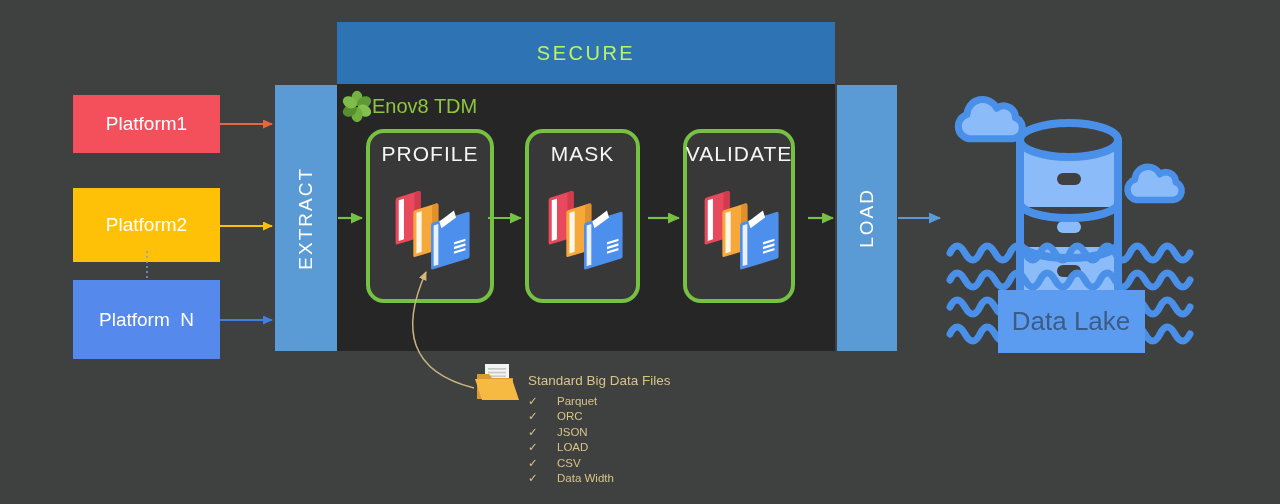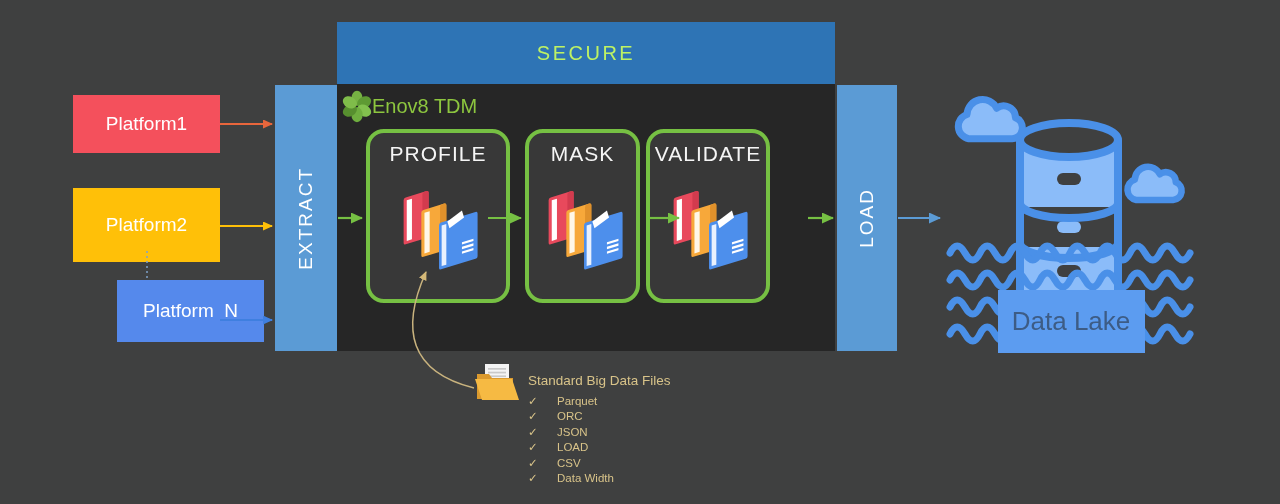--- a/index.html
+++ b/index.html
@@ -4,21 +4,21 @@
 <style>
   html,body{margin:0;padding:0;background:#3F3F40;}
   #canvas{position:relative;width:1280px;height:504px;background:#3F4040;overflow:hidden;
           font-family:"Liberation Sans",sans-serif;}
 
   
   .platform{position:absolute;left:73px;width:147px;display:flex;align-items:center;justify-content:center;
             color:#fff;font-size:19px;white-space:pre;}
   .p1{top:95px;height:58px;background:#F4505C;}
   .p2{top:188px;height:74px;background:#FFC008;}
-  .p3{top:280px;height:62px;background:#5589EC;margin-left:44px;}
+  .p3{top:280px;height:79px;background:#5589EC;}
 
   
   .secure{position:absolute;left:337px;top:22px;width:498px;height:62px;background:#2E74B5;
           display:flex;align-items:center;justify-content:center;color:#bef264;font-size:20px;letter-spacing:2.5px;}
   .panel{position:absolute;left:337px;top:84px;width:498px;height:267px;background:#262626;}
 
   
   .vbar{position:absolute;top:85px;height:266px;background:#5B9BD5;display:flex;align-items:center;justify-content:center;}
   .vbar .vtxt{writing-mode:vertical-rl;transform:rotate(180deg);color:#fff;font-size:19px;letter-spacing:2px;}
   .extract{left:275px;width:62px;}
@@ -26,23 +26,23 @@
 
   
   .brand{position:absolute;left:342px;top:90px;display:flex;align-items:center;gap:0;}
   .brand-text{color:#8DC63F;font-size:20px;}
 
   
   .stage{position:absolute;top:129px;height:174px;background:#383838;border:4px solid #76C043;border-radius:18px;
          box-sizing:border-box;display:flex;flex-direction:column;align-items:center;}
   .stage .lbl{margin-top:9px;color:#F5F5F5;font-size:21px;letter-spacing:1px;}
   .stage svg{margin-top:4px;}
-  #stage-profile{left:366px;width:144px;}
+  #stage-profile{left:366px;width:128px;}
   #stage-mask{left:525px;width:115px;}
-  #stage-validate{left:646px;width:124px;}
+  #stage-validate{left:683px;width:112px;}
 
   
   .open-folder{position:absolute;left:474px;top:362px;}
   .files{position:absolute;left:528px;top:373px;color:#D8C389;}
   .files-title{font-size:13.5px;}
   .files ul{list-style:none;margin:5px 0 0 0;padding:0;}
   .files li{font-size:11.5px;height:15.5px;display:flex;align-items:center;}
   .files .chk{width:12px;}
   .files .fl{margin-left:17px;}
 

